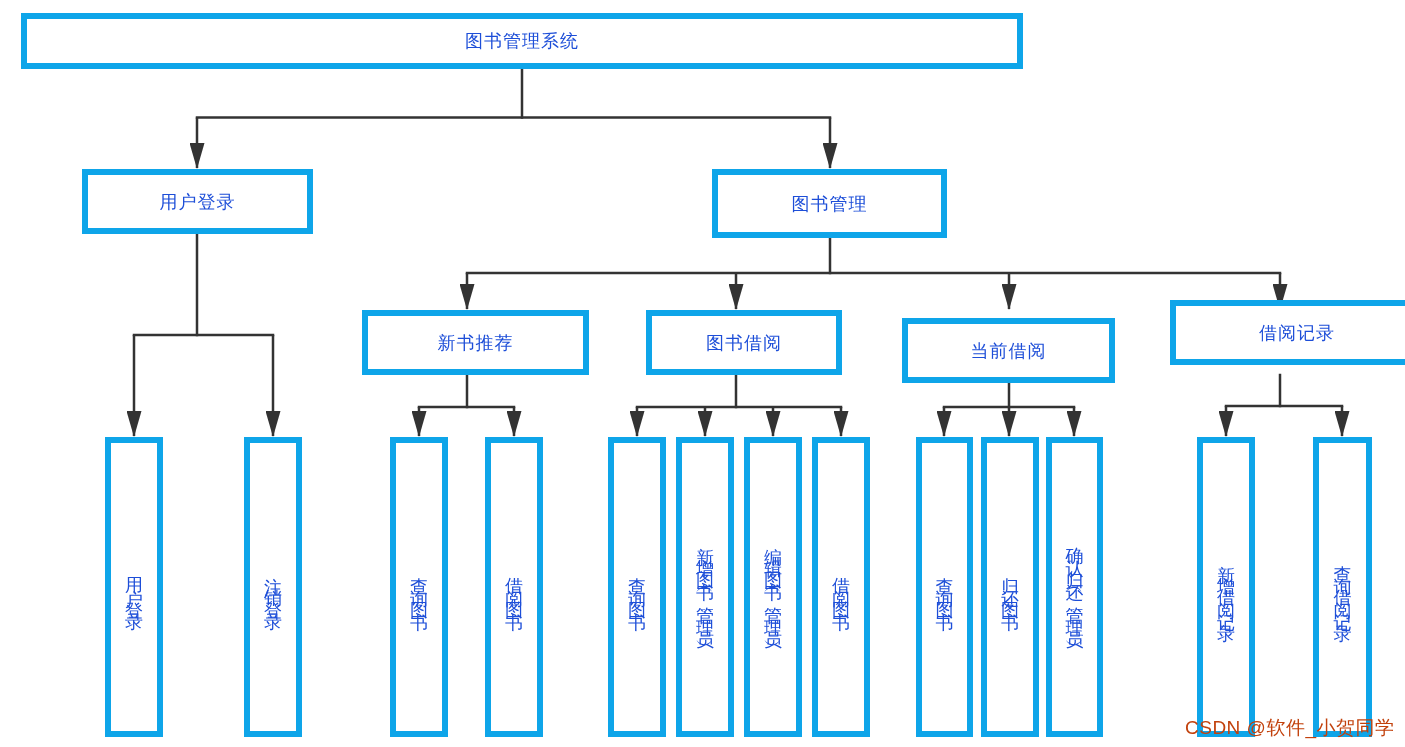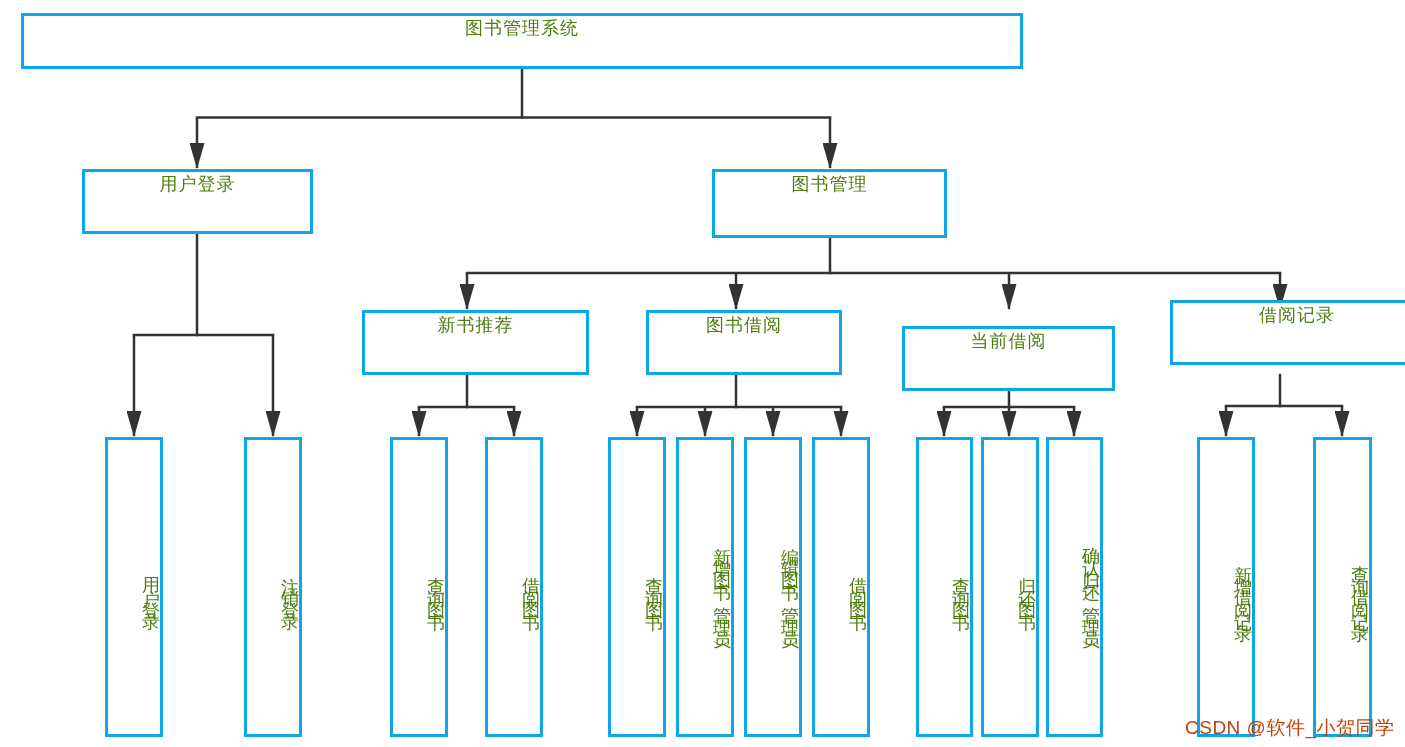--- a/index.html
+++ b/index.html
@@ -23,26 +23,26 @@
     fill: none;
   }
   .aline {
     stroke: #333333;
     stroke-width: 2.5;
     fill: none;
   }
   .node {
     position: absolute;
     box-sizing: border-box;
-    border: 3px solid #0ea5e9;
+    border: 6px solid #0ea5e9;
     background: #ffffff;
     display: flex;
-    align-items: flex-start;
+    align-items: center;
     justify-content: center;
-    color: #4d7c0f;
+    color: #1d4ed8;
   }
   .node-h { font-size: 18px; letter-spacing: 1px; }
   .node-v {
     writing-mode: vertical-rl;
     font-size: 18px;
     letter-spacing: 12px;
     line-height: 1;
   }
   .watermark {
     position: absolute;
@@ -114,21 +114,21 @@
   <div class="node node-h" style="left:712px; top:169px; width:235px; height:69px;">
     <span>图书管理</span>
   </div>
 
   <div class="node node-h" style="left:362px; top:310px; width:227px; height:65px;">
     <span>新书推荐</span>
   </div>
   <div class="node node-h" style="left:630px; top:310px; width:196px; height:65px;margin-left:16px;">
     <span>图书借阅</span>
   </div>
-  <div class="node node-h" style="left:902px; top:326px; width:213px; height:65px;">
+  <div class="node node-h" style="left:902px; top:318px; width:213px; height:65px;">
     <span>当前借阅</span>
   </div>
   <div class="node node-h" style="left:1170px; top:300px; width:254px; height:65px;">
     <span>借阅记录</span>
   </div>
 
   <div class="node node-v" style="left:105px; top:437px; width:58px; height:300px;">
     <span>用户登录</span>
   </div>
   <div class="node node-v" style="left:244px; top:437px; width:58px; height:300px;">

